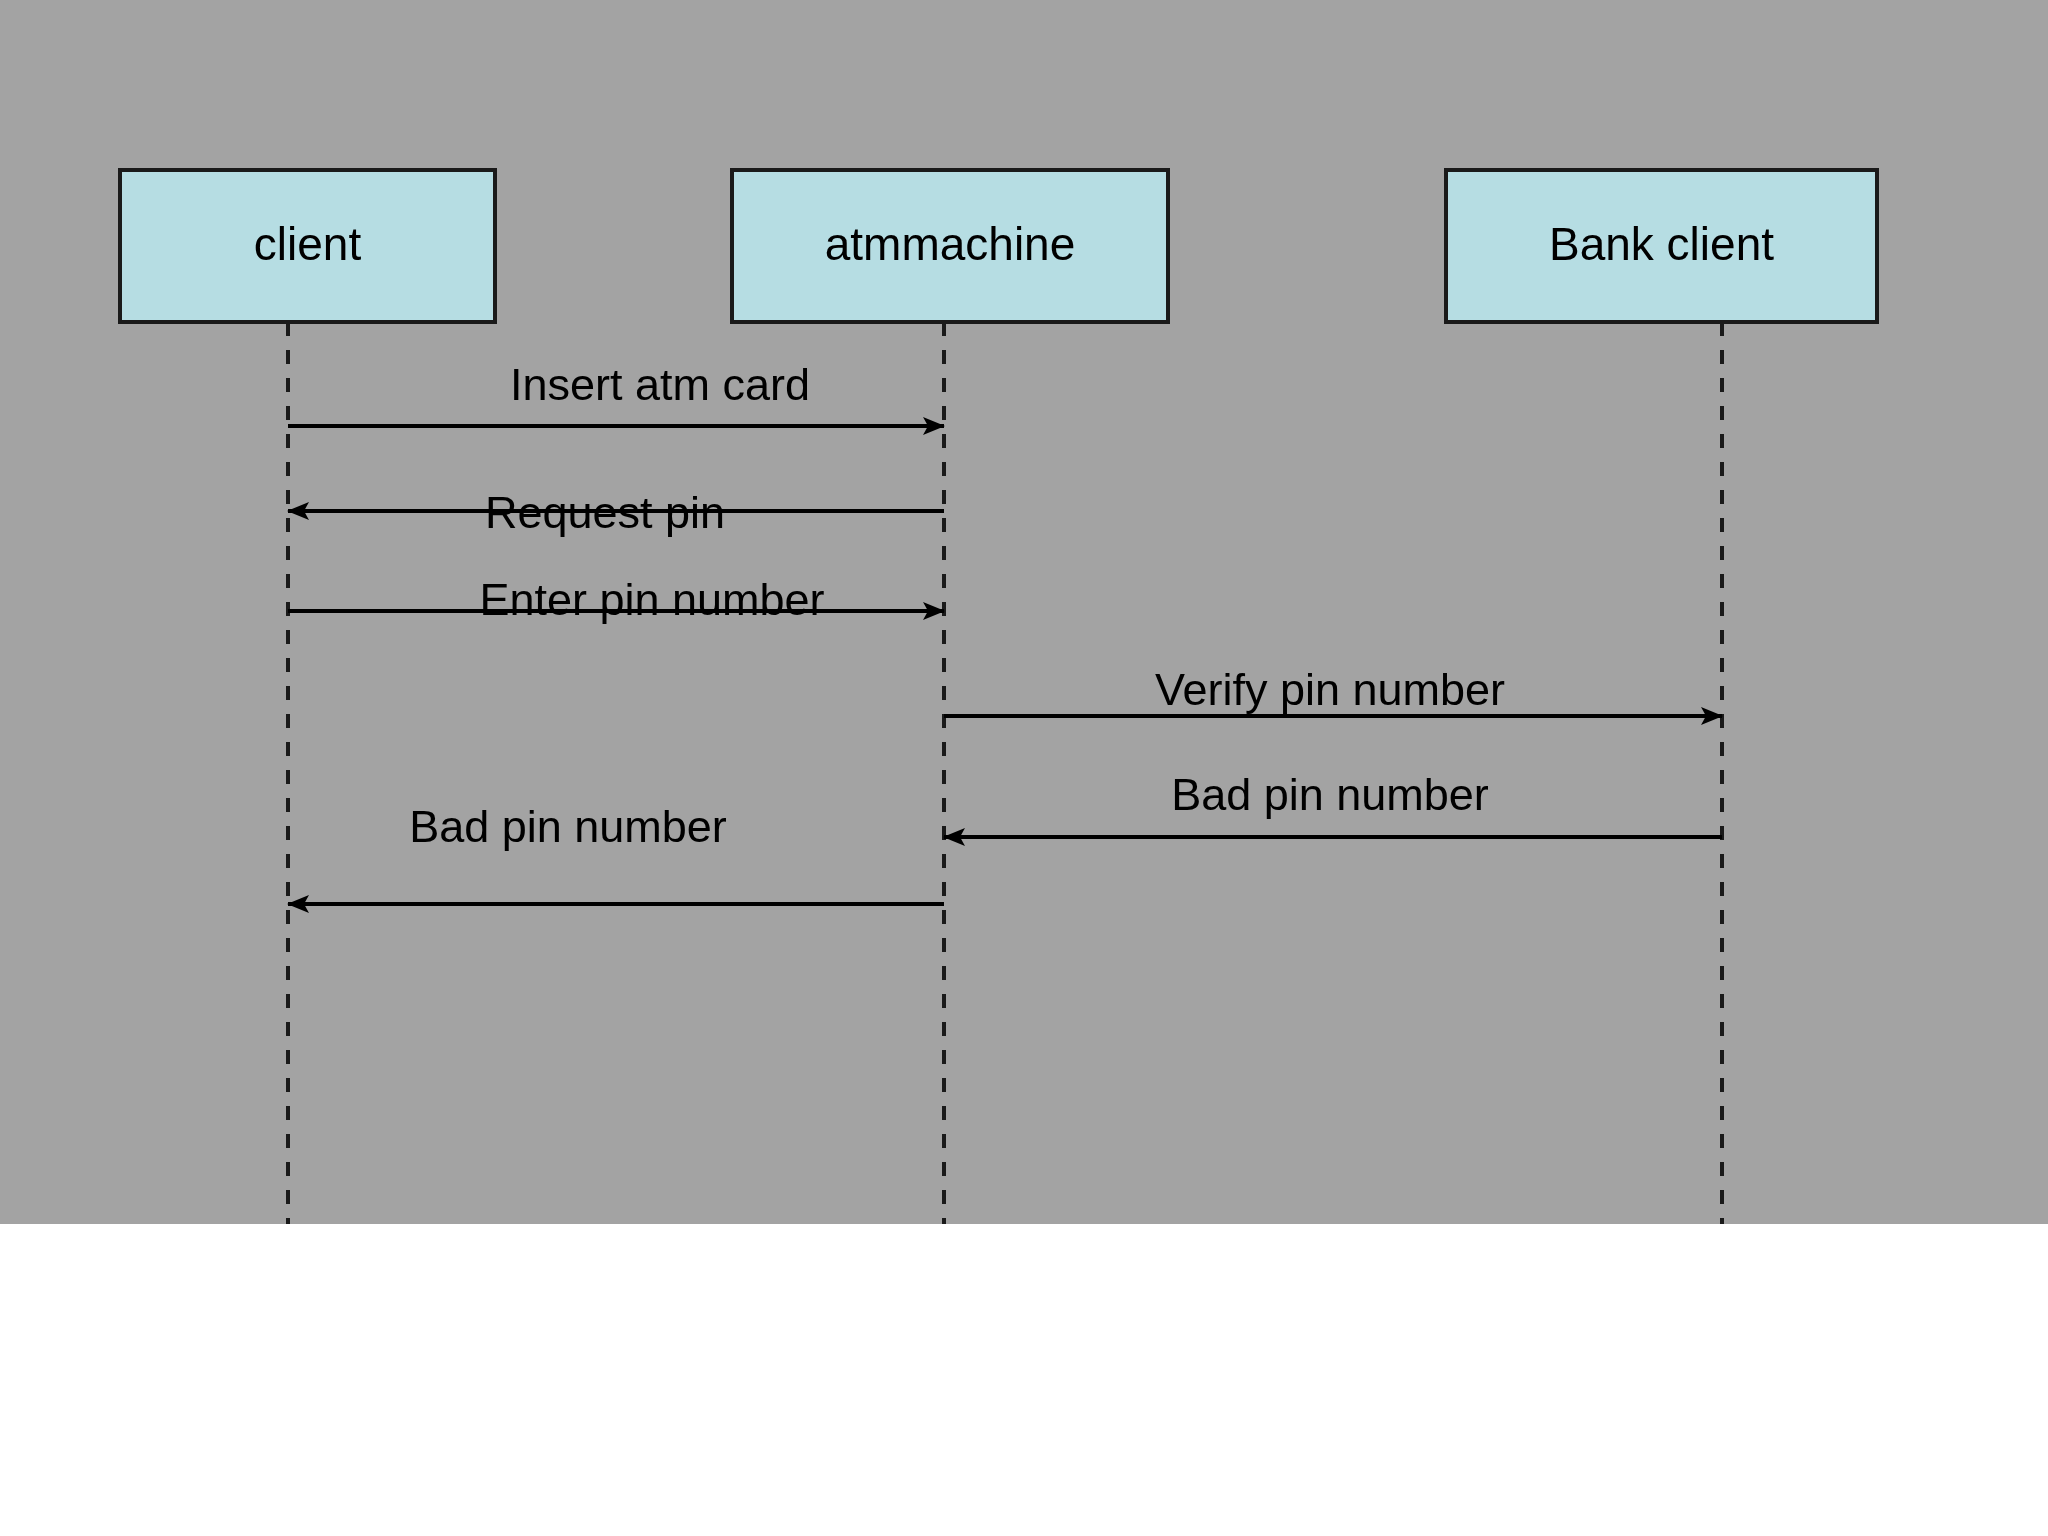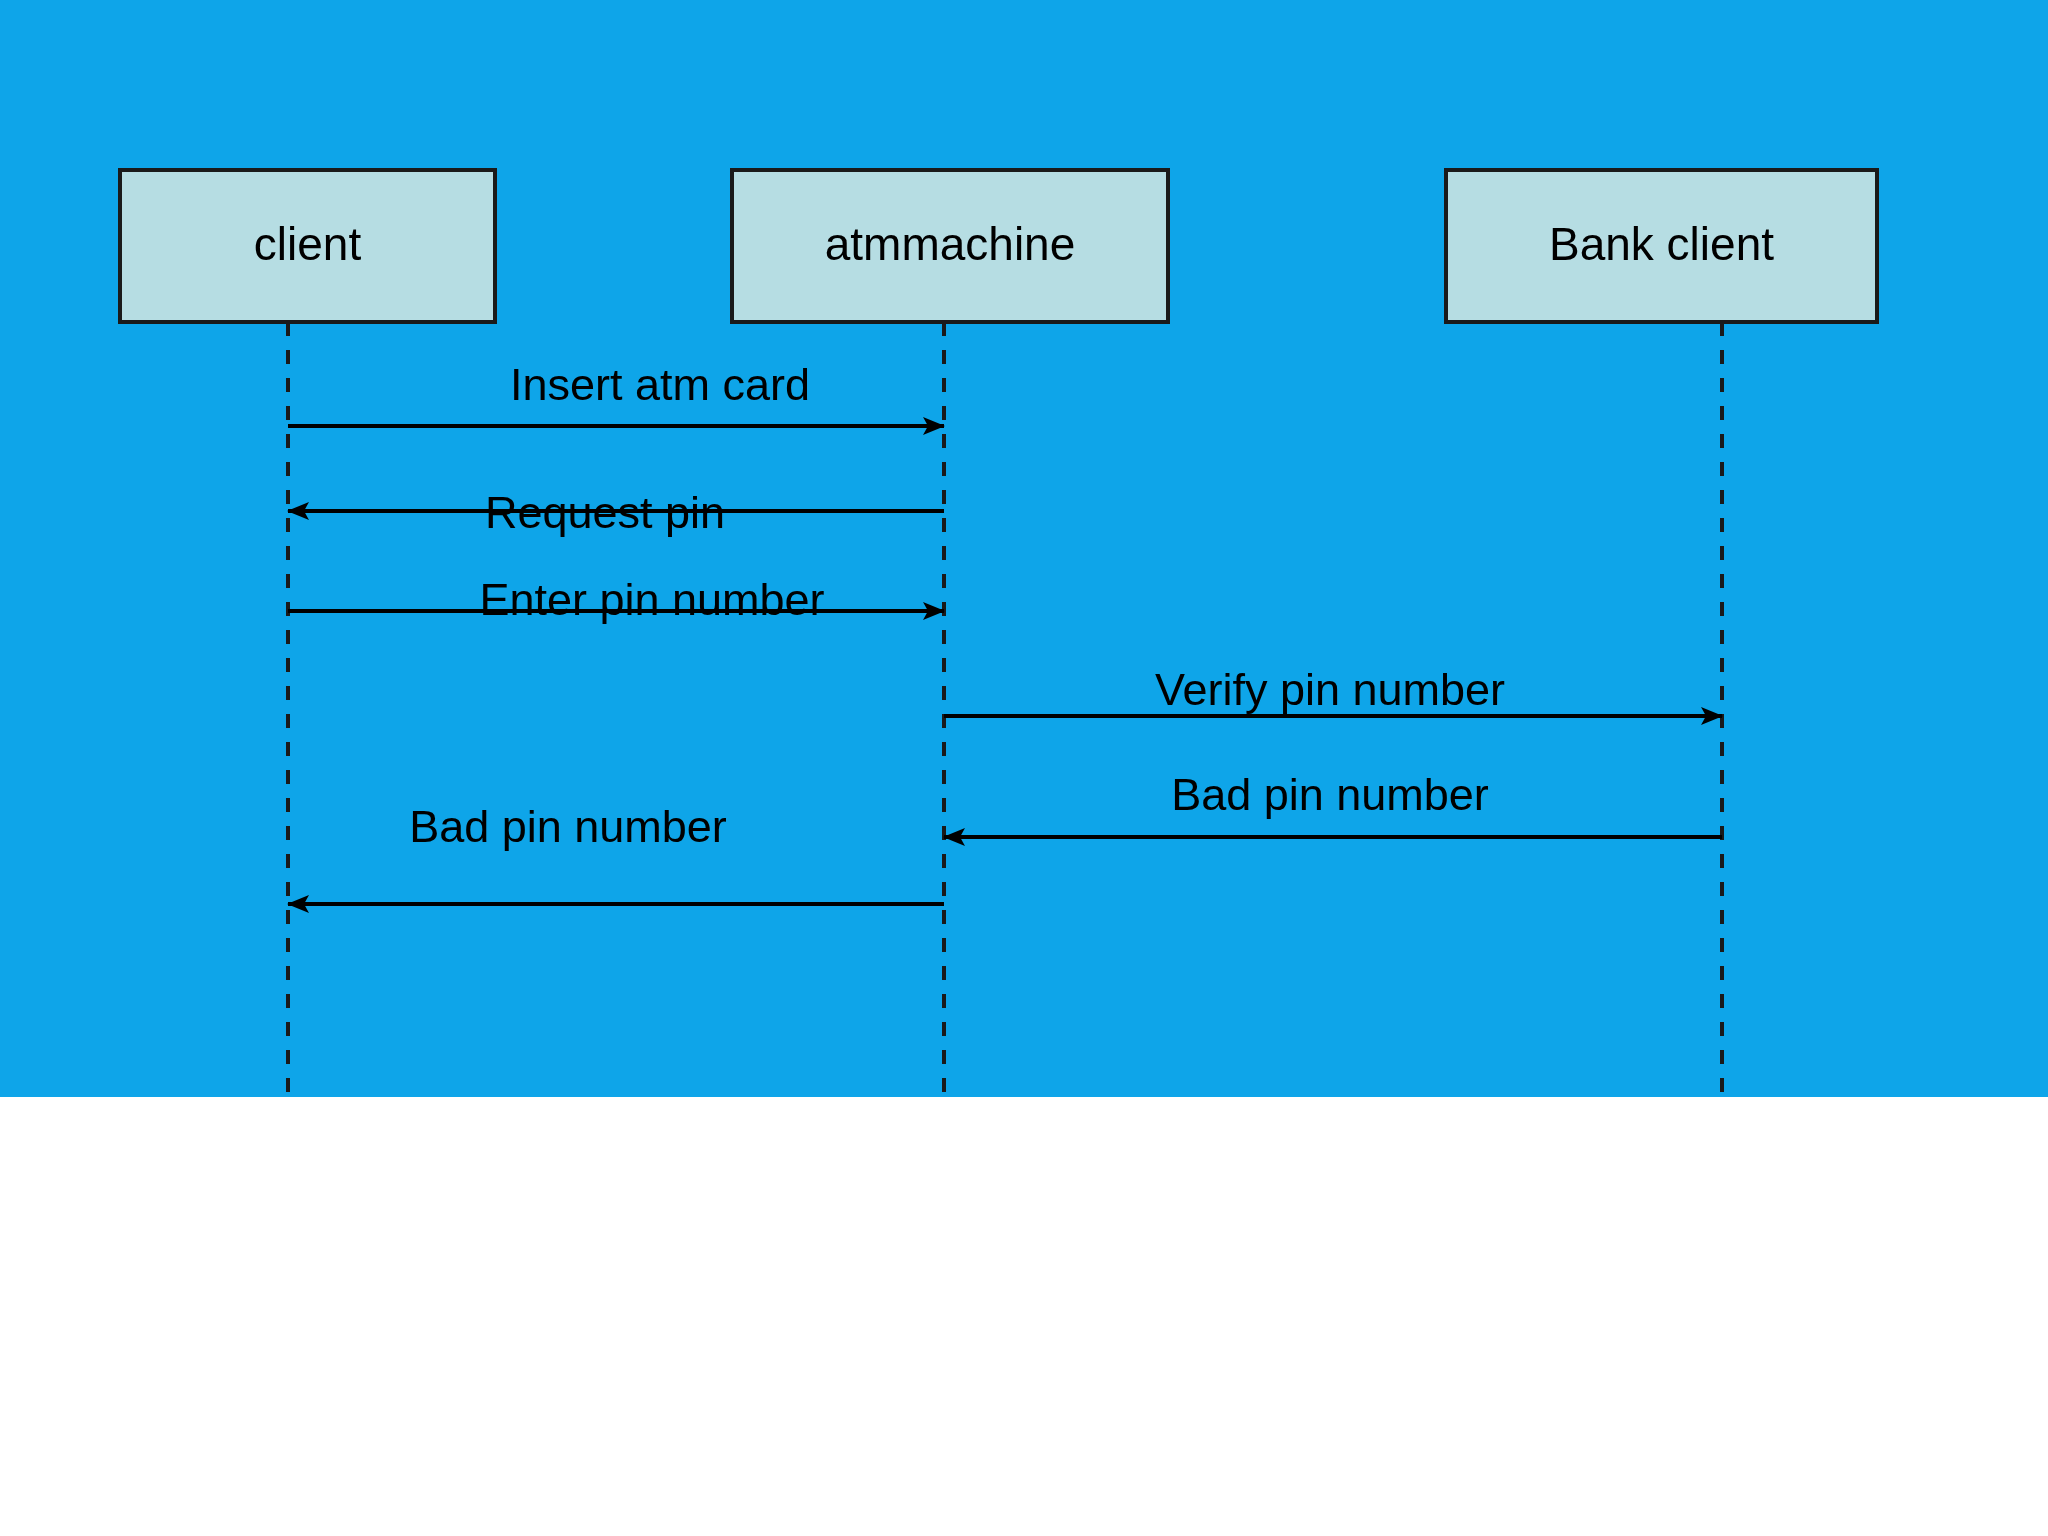--- a/index.html
+++ b/index.html
@@ -8,22 +8,22 @@
     padding: 0;
     background: #ffffff;
   }
   body {
     font-family: "Liberation Sans", sans-serif;
     -webkit-font-smoothing: antialiased;
   }
   #diagram-canvas {
     position: relative;
     width: 2048px;
-    height: 1097px;
-    background: #0ea5e9;
+    height: 1224px;
+    background: #a3a3a3;
     overflow: hidden;
   }
   #sequence-svg {
     position: absolute;
     top: 0;
     left: 0;
     width: 2048px;
     height: 1536px;
     display: block;
   }

